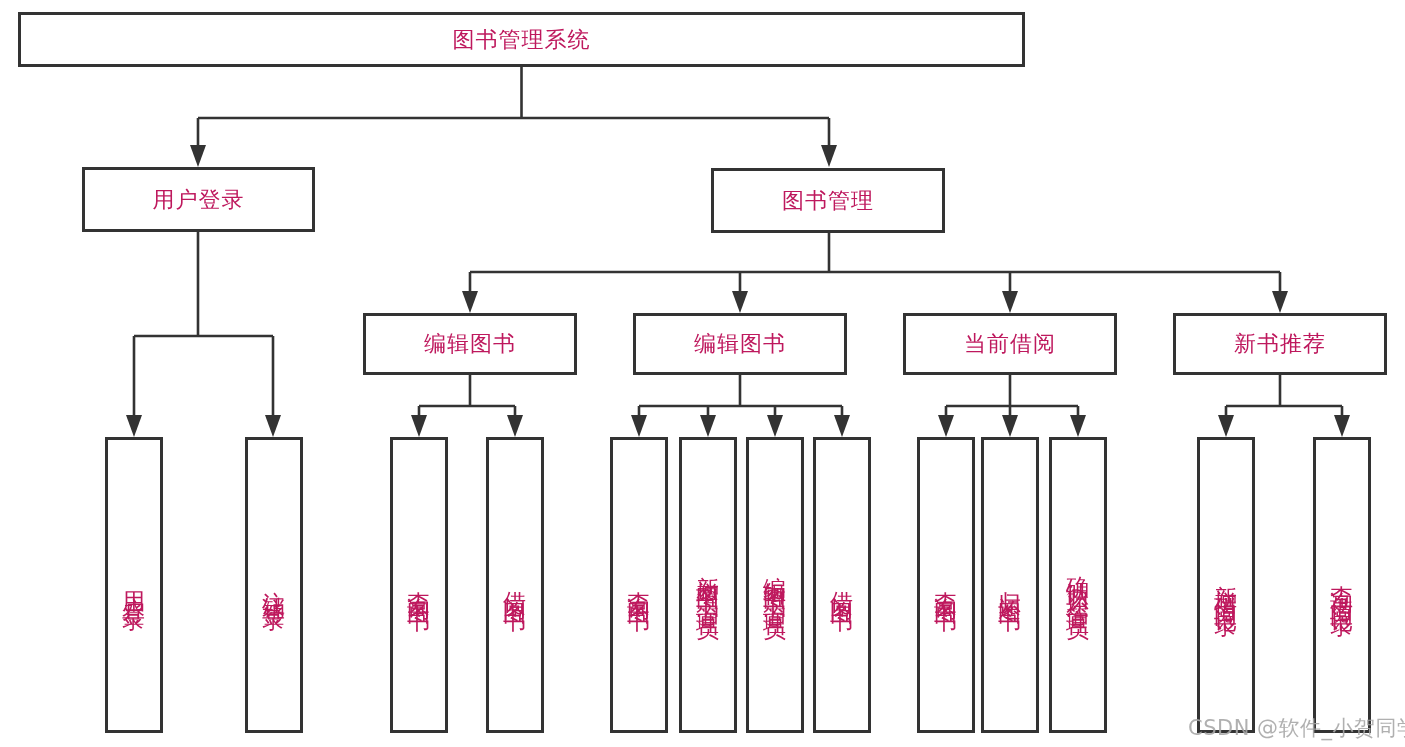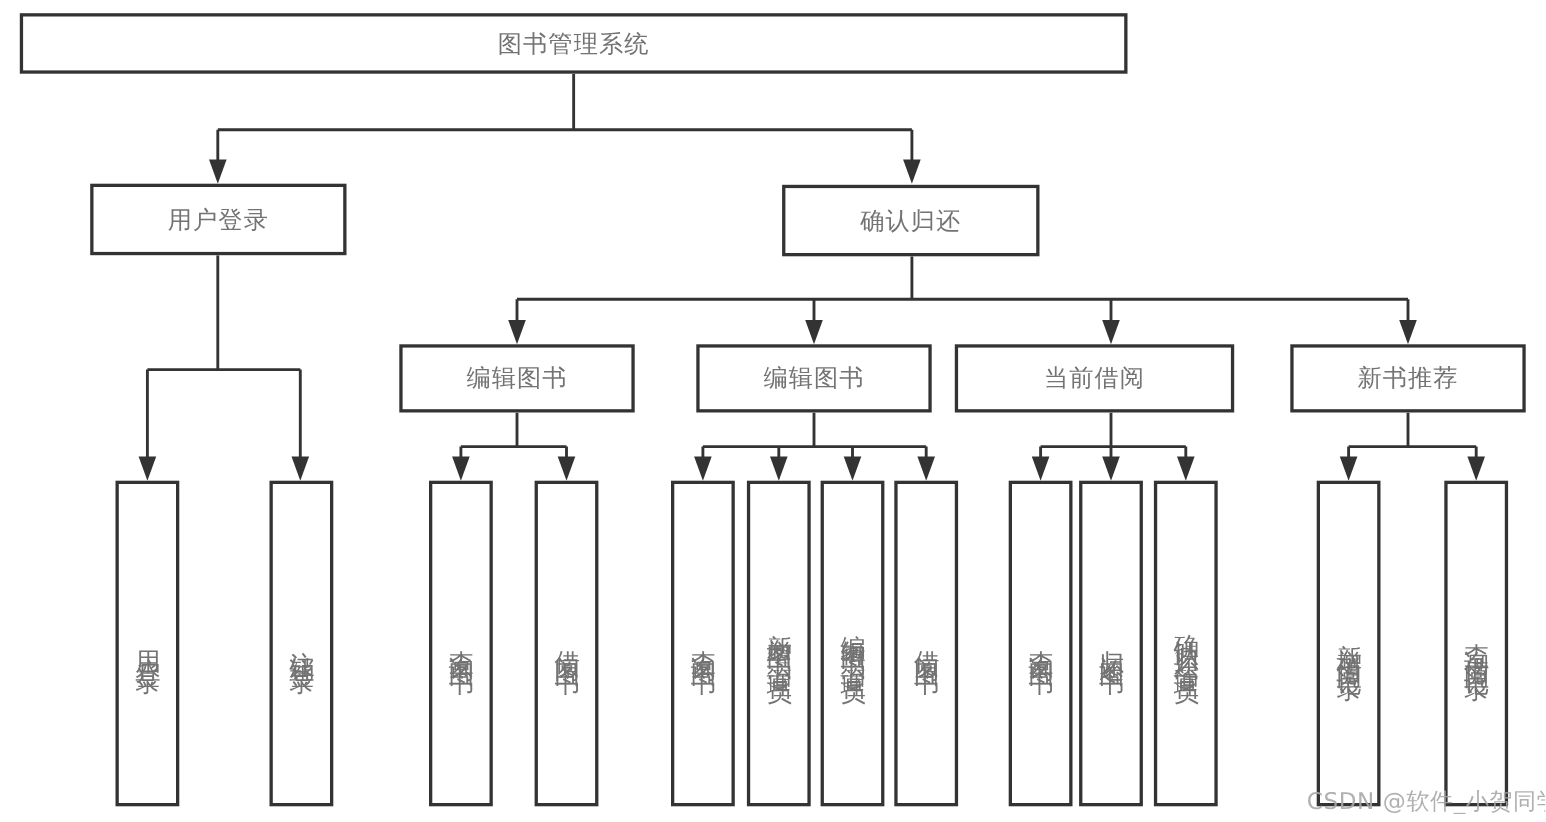--- a/index.html
+++ b/index.html
@@ -12,21 +12,21 @@
   }
   #connector-svg{position:absolute;left:0;top:0;z-index:1;}
   .node{
     position:absolute;
     box-sizing:border-box;
     border:3px solid #333333;
     background:#ffffff;
     display:flex;
     align-items:center;
     justify-content:center;
-    color:#737373;
+    color:#be185d;
     z-index:2;
   }
   .node.h{font-size:22px;letter-spacing:1px;white-space:nowrap;}
   .node.v{font-size:23px;}
   .node.v span{
     writing-mode:vertical-rl;
     text-orientation:mixed;
     letter-spacing:6px;
     line-height:52px;
   }
@@ -88,30 +88,30 @@
   </svg>
 
   <div class="node h" style="left:18px;top:12px;width:1007px;height:55px">
     <span>图书管理系统</span>
   </div>
 
   <div class="node h" style="left:82px;top:167px;width:233px;height:65px">
     <span>用户登录</span>
   </div>
   <div class="node h" style="left:711px;top:168px;width:234px;height:65px">
-    <span>确认归还</span>
+    <span>图书管理</span>
   </div>
 
   <div class="node h" style="left:363px;top:313px;width:214px;height:62px">
     <span>编辑图书</span>
   </div>
   <div class="node h" style="left:633px;top:313px;width:214px;height:62px">
     <span>编辑图书</span>
   </div>
-  <div class="node h" style="left:868px;top:313px;width:254px;height:62px">
+  <div class="node h" style="left:903px;top:313px;width:214px;height:62px">
     <span>当前借阅</span>
   </div>
   <div class="node h" style="left:1173px;top:313px;width:214px;height:62px">
     <span>新书推荐</span>
   </div>
 
   <div class="node v" style="left:105px;top:437px;width:58px;height:296px">
     <span>用户登录</span>
   </div>
   <div class="node v" style="left:245px;top:437px;width:58px;height:296px">

